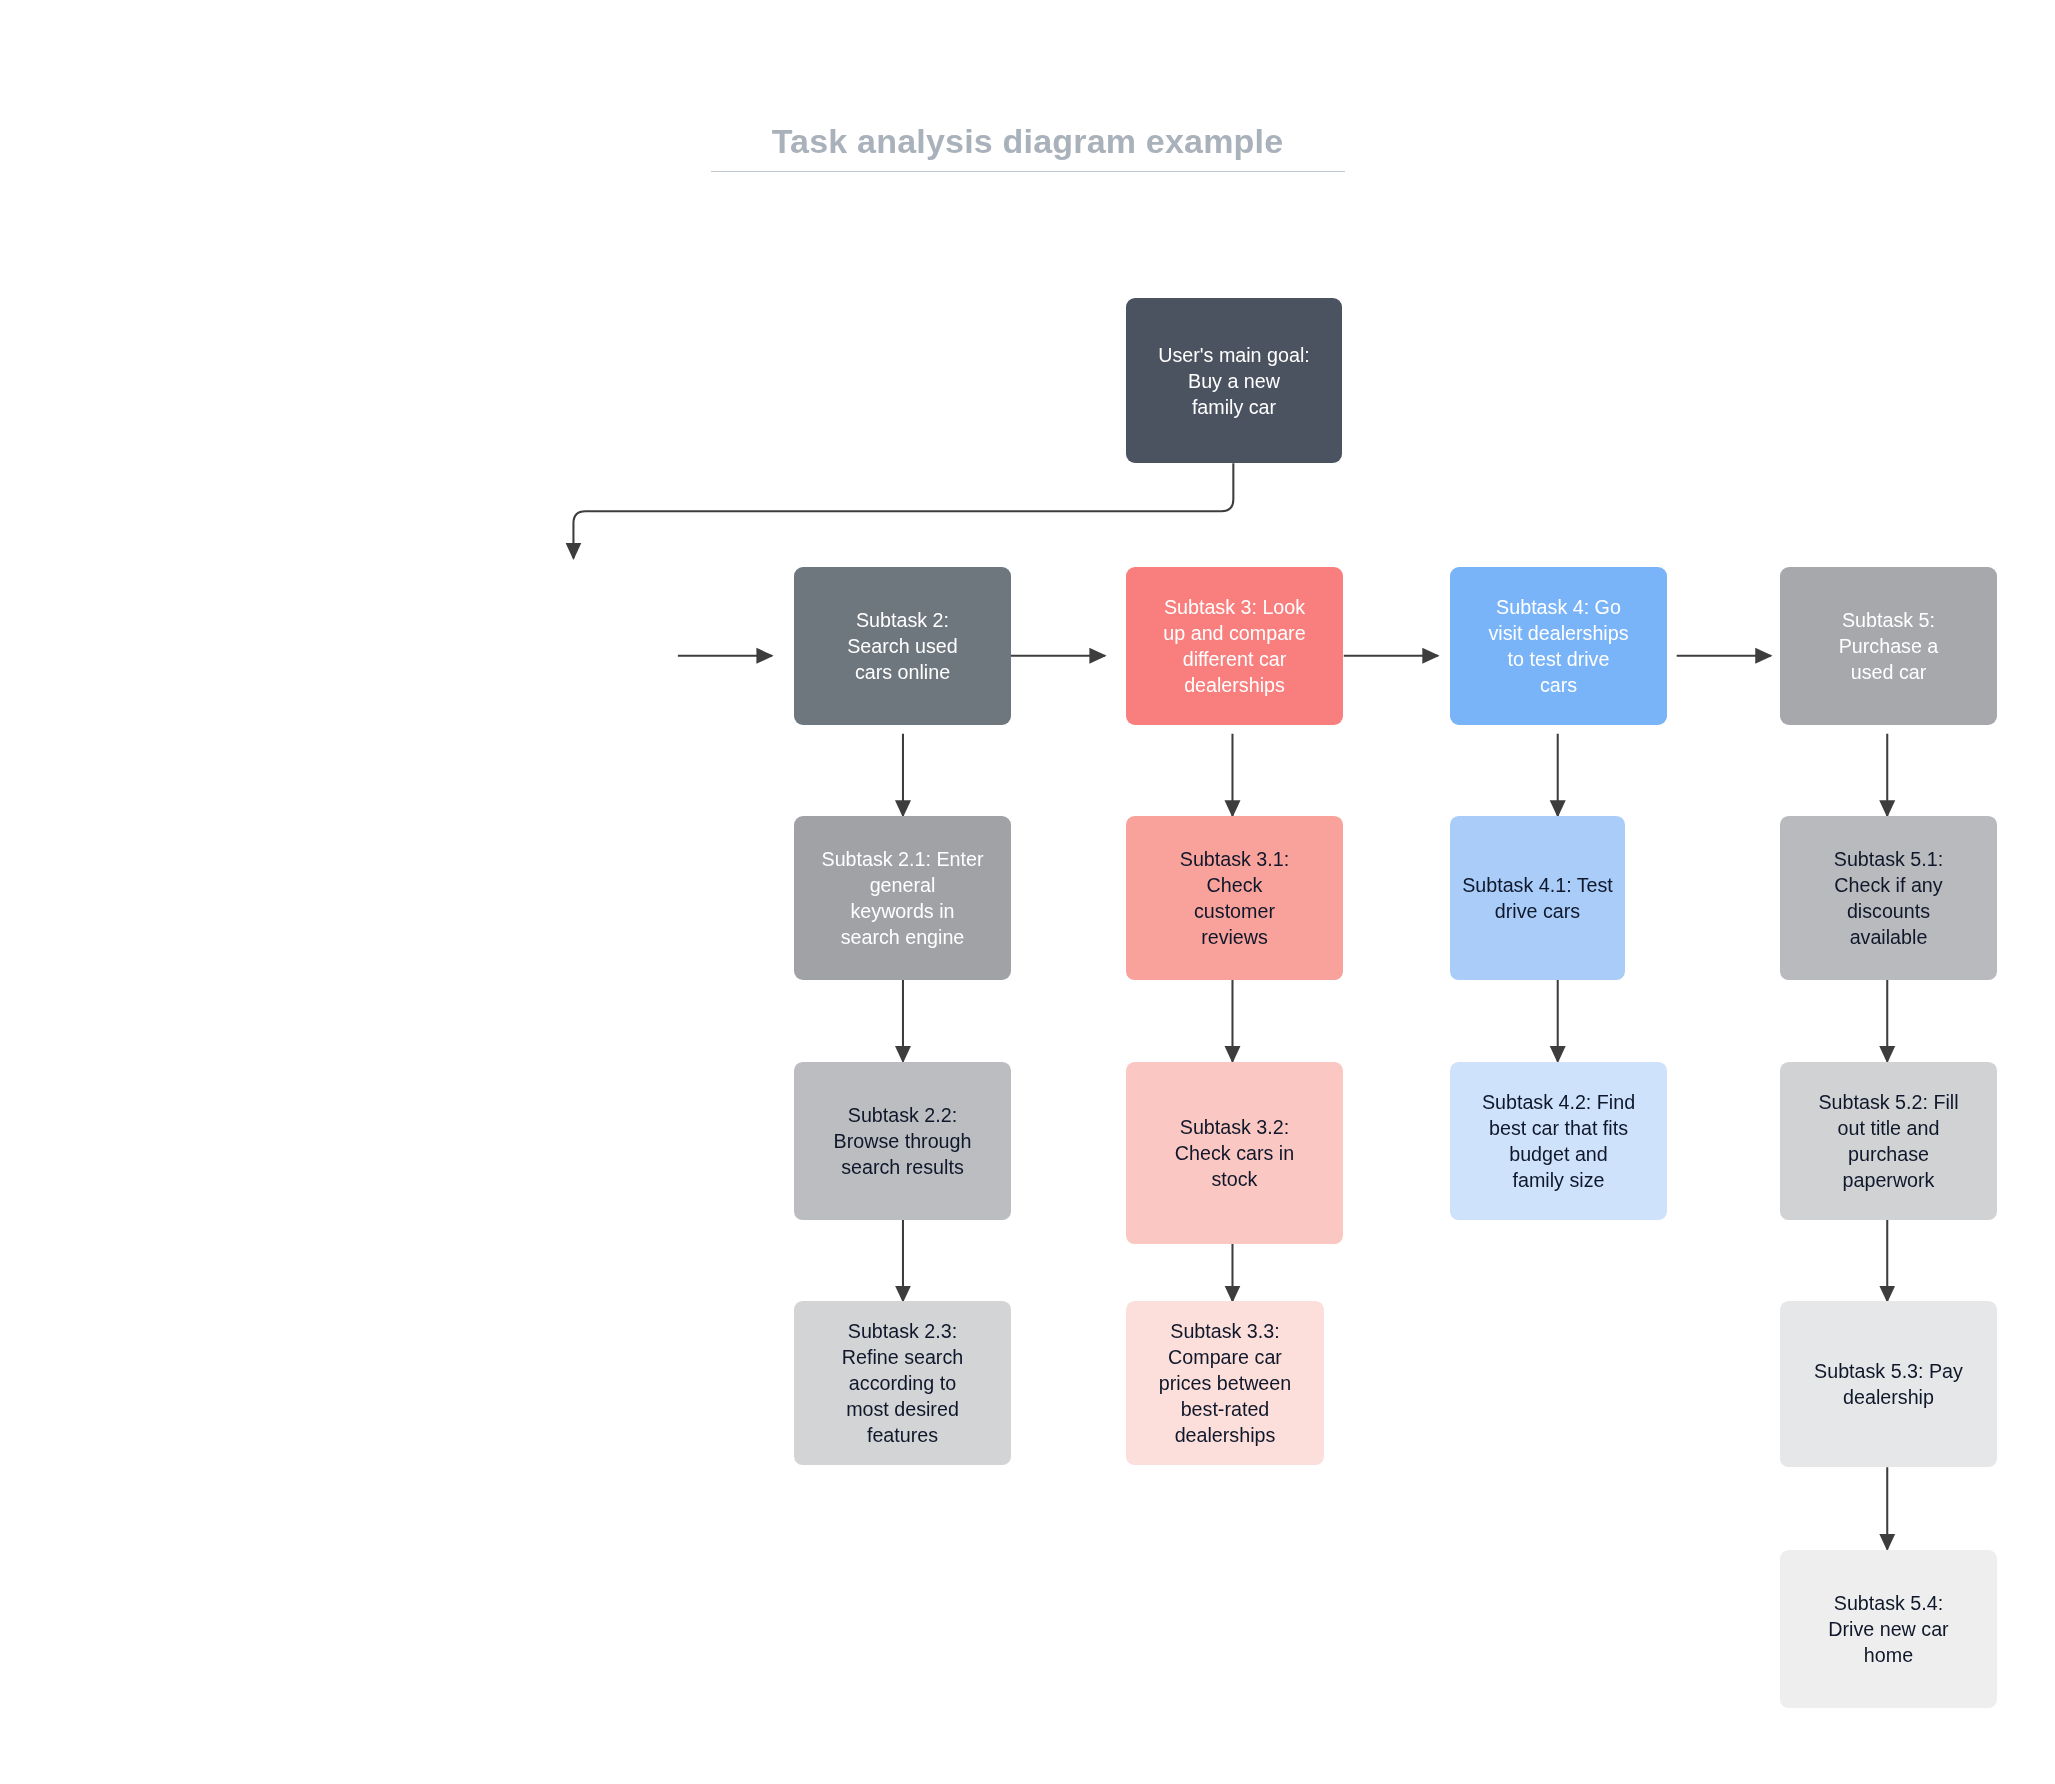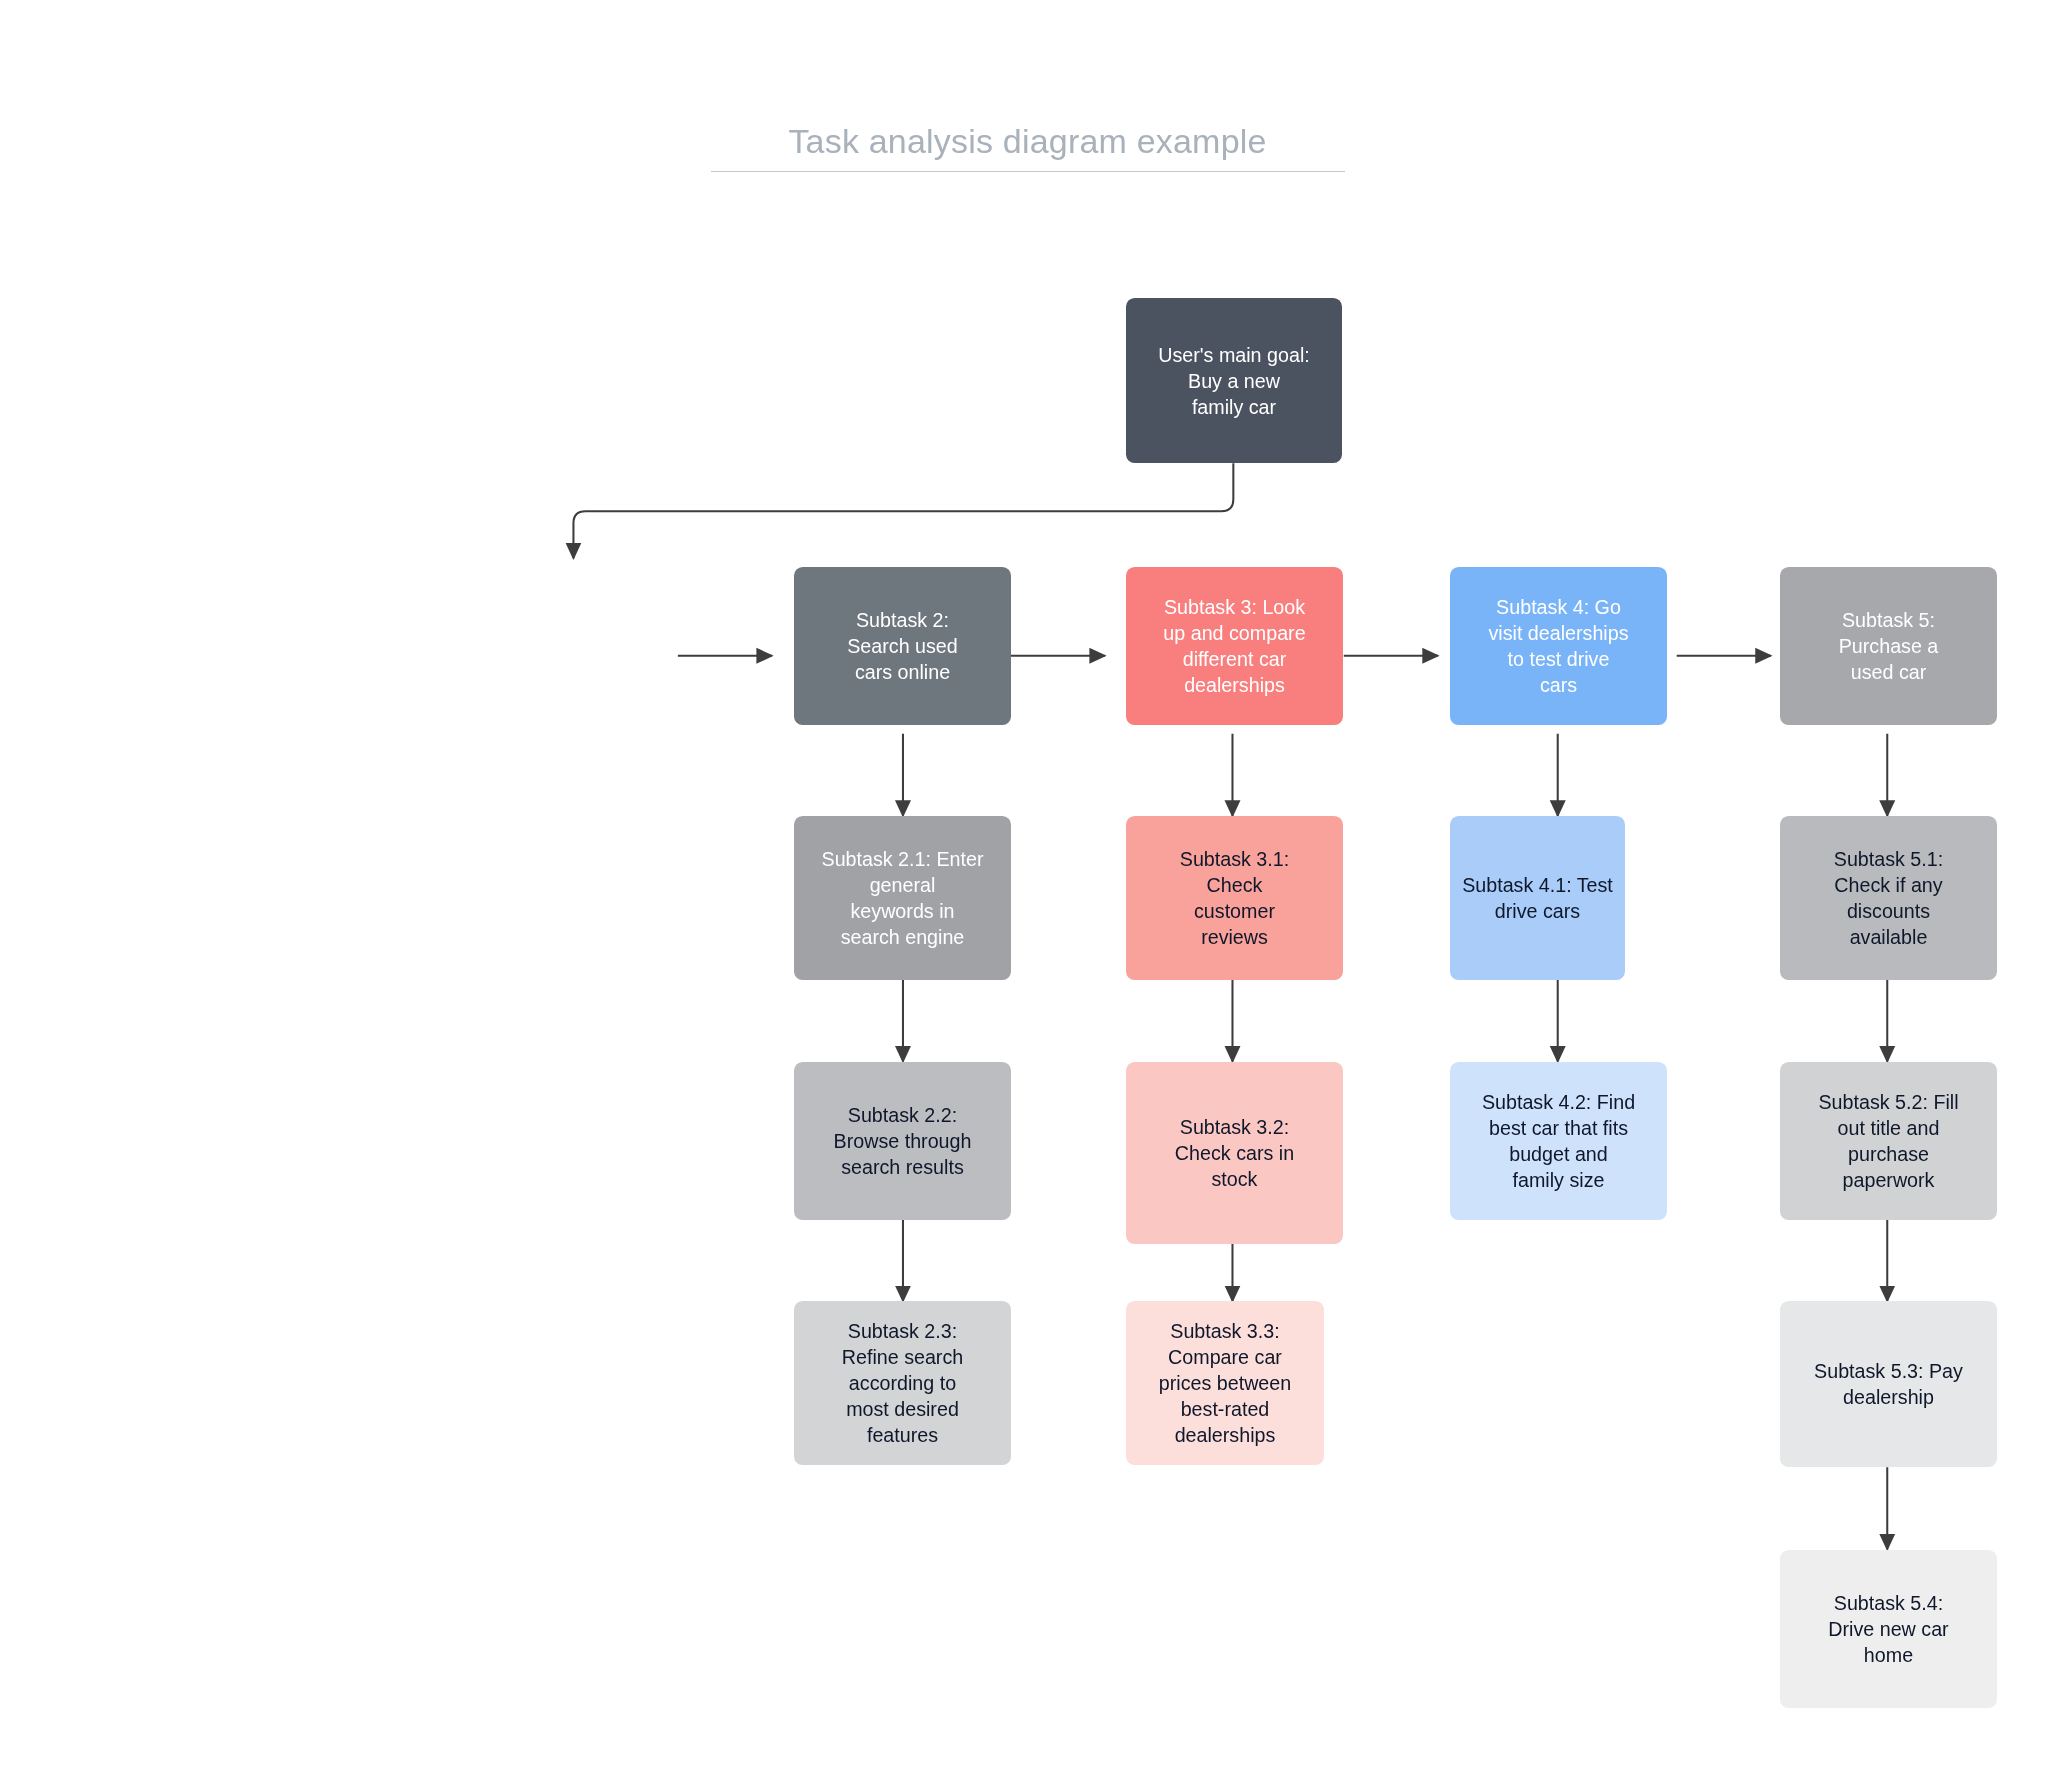--- a/index.html
+++ b/index.html
@@ -20,21 +20,21 @@
   
   #header {
     position: absolute;
     left: 0;
     top: 120px;
     width: 2055px;
     text-align: center;
   }
   #doc-title {
     font-size: 34px;
-    font-weight: normal;
+    font-weight: bold;
     color: #a9b1bb;
     letter-spacing: 0.2px;
     line-height: 1.25;
     padding-bottom: 8px;
     display: inline-block;
   }
   #title-rule {
     width: 634px;
     height: 1.7px;
     background: #c2c8d0;
@@ -71,21 +71,21 @@
     border-radius: 8.6px;
     display: flex;
     align-items: center;
     justify-content: center;
     text-align: center;
     padding: 8.6px 12px;
     font-size: 19.7px;
     line-height: 1.32;
     white-space: pre-line;
   }
-  .node.light-text { color: #ffffff; }
+  .node.light-text { color: #ffffff; border-radius: 9px; }
   .node.dark-text  { color: #0f172a; }
 </style>
 </head>
 <body>
 
 <div id="stage">
 
   <div id="header">
     <div id="doc-title">Task analysis diagram example</div>
     <div id="title-rule"></div>

